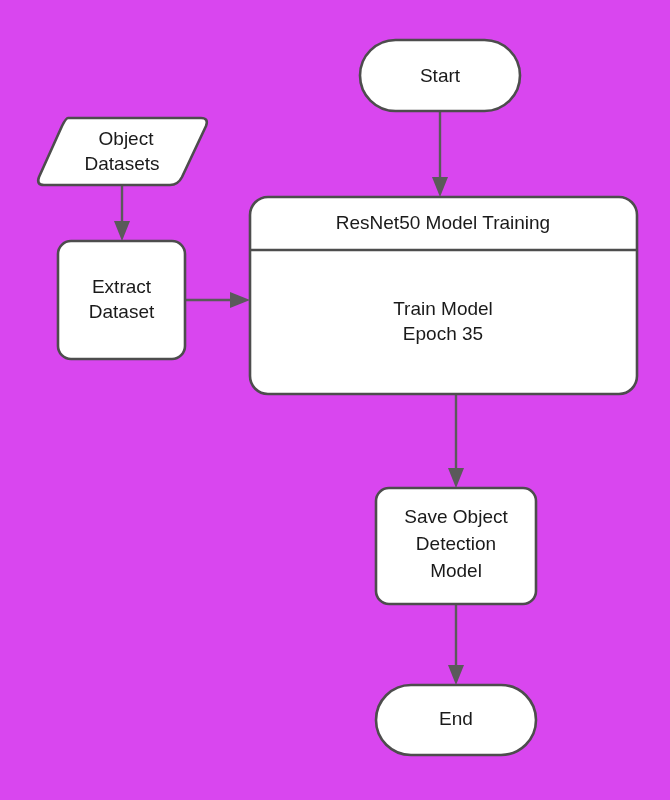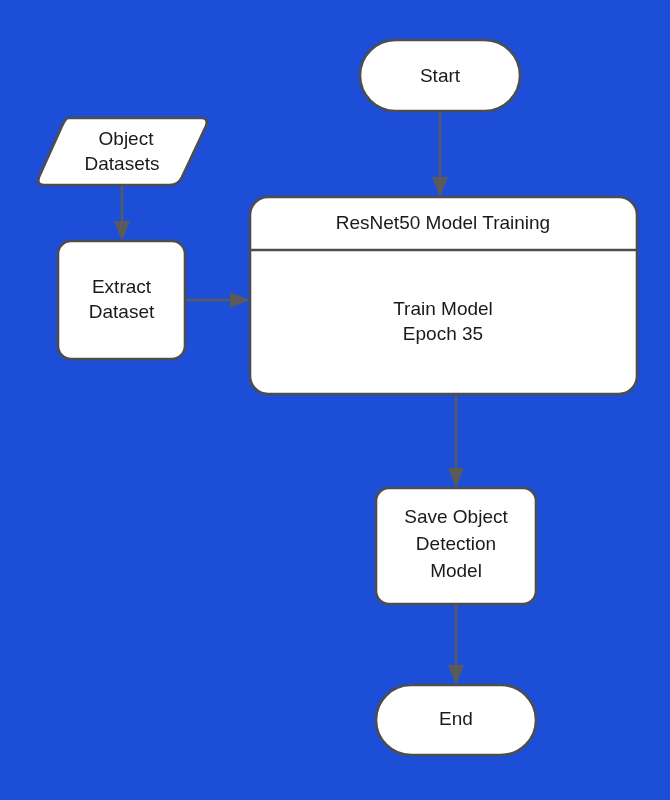--- a/index.html
+++ b/index.html
@@ -10,21 +10,21 @@
   body {
     width: 670px;
     height: 800px;
     font-family: "Liberation Sans", sans-serif;
     overflow: hidden;
   }
   #flowchart-canvas {
     position: relative;
     width: 670px;
     height: 800px;
-    background: #1d4ed8;
+    background: #d946ef;
   }
   svg.diagram {
     display: block;
     width: 670px;
     height: 800px;
   }
   .shape-outline {
     fill: #ffffff;
     stroke: #4d4d4d;
     stroke-width: 2.6;

